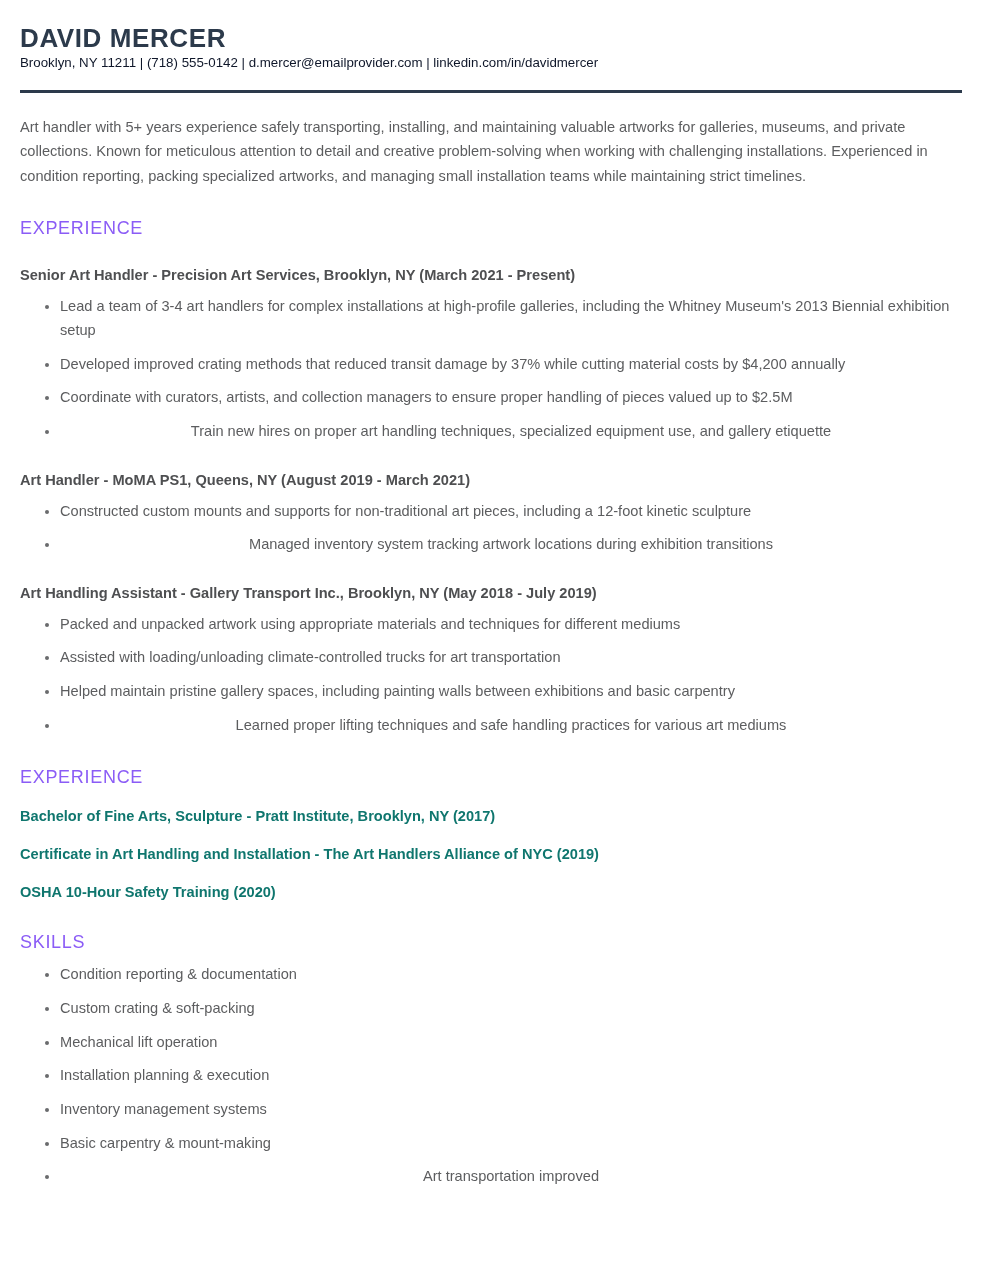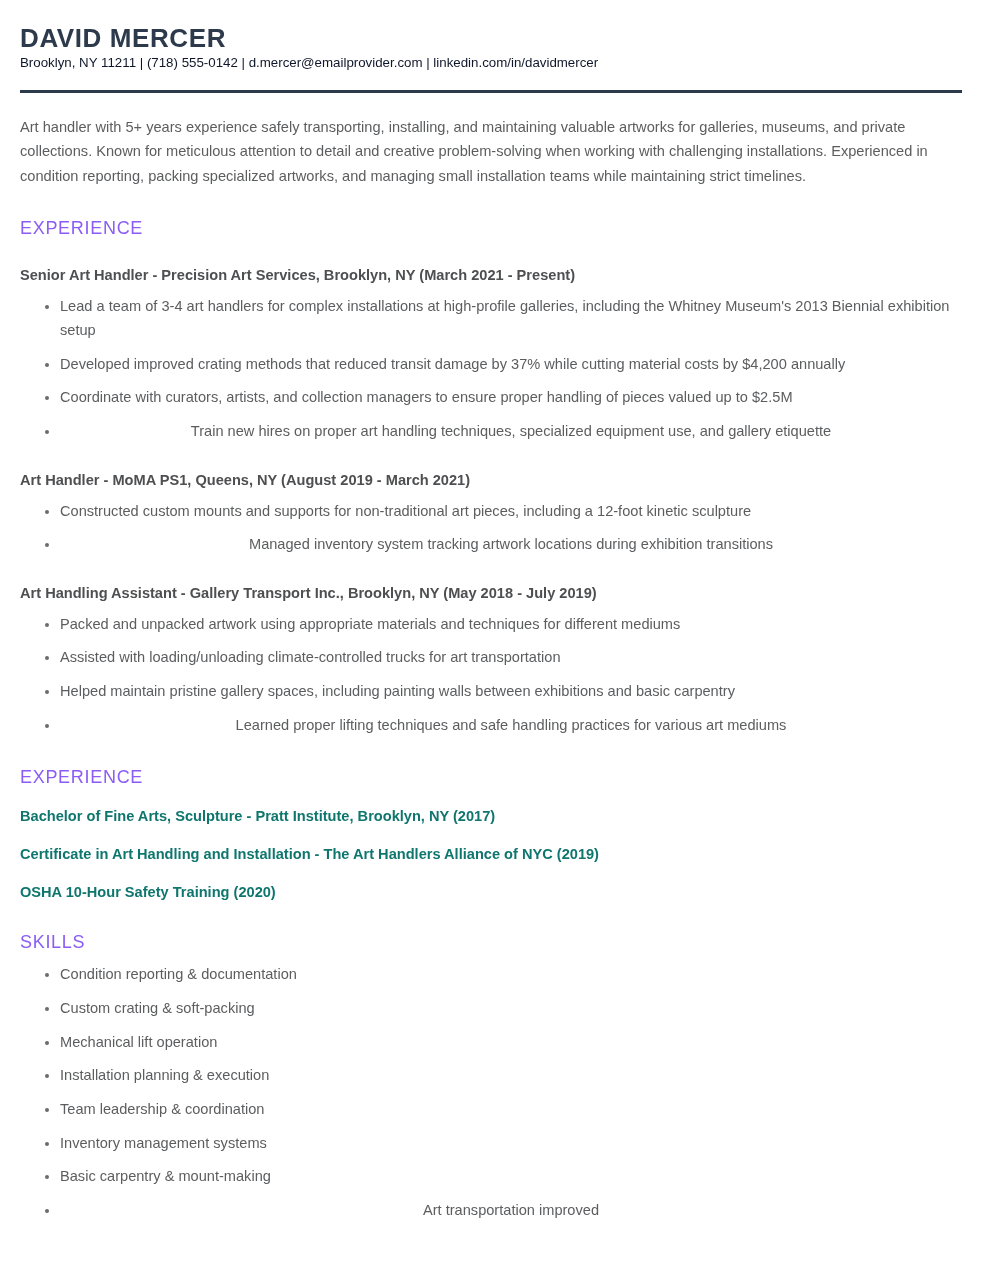--- a/index.html
+++ b/index.html
@@ -160,20 +160,19 @@
     <div class="edu-item">OSHA 10-Hour Safety Training (2020)</div>
   </div>
 
   <h2 class="section-heading">SKILLS</h2>
 
   <ul class="bullets skills-list">
     <li>Condition reporting &amp; documentation</li>
     <li>Custom crating &amp; soft-packing</li>
     <li>Mechanical lift operation</li>
     <li>Installation planning &amp; execution</li>
-    <li>Team leadership &amp; coordination</li>
     <li>Inventory management systems</li>
     <li>Basic carpentry &amp; mount-making</li>
     <li>Art transportation improved</li>
 
   </ul>
 
 </div>
 
 </body></html>

